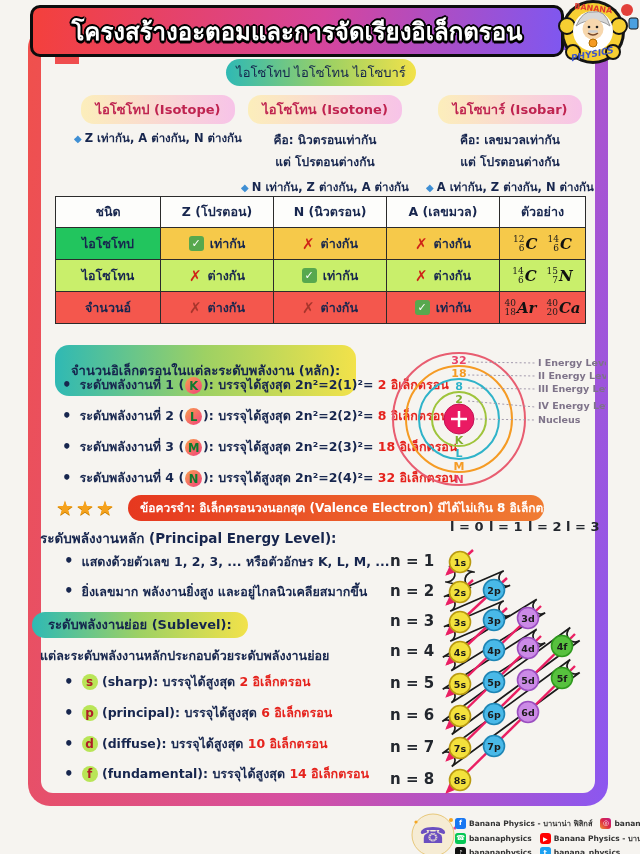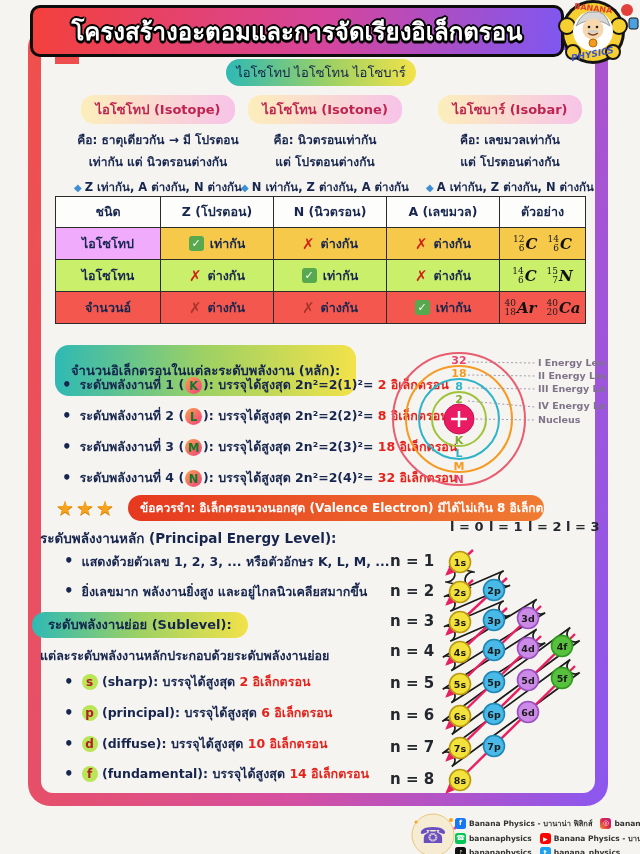--- a/index.html
+++ b/index.html
@@ -129,24 +129,21 @@
     <rect x="45" y="32.2" width="10" height="2.6" rx="1.3" fill="#cfcfcf"></rect>
     <circle cx="50" cy="45" r="4" fill="#f59b24" stroke="#b06c00" stroke-width="1"></circle>
     <circle cx="84" cy="12" r="6" fill="#e2403a"></circle>
     <rect x="86" y="20" width="9" height="11" rx="2" fill="#4aa0e0" stroke="#141414" stroke-width="1"></rect>
     <text x="50" y="13" font-size="8" font-weight="bold" text-anchor="middle" fill="#e03a2f" transform="rotate(7 50 13)">BANANA</text>
     <text x="50" y="59" font-size="9" font-weight="bold" font-style="italic" text-anchor="middle" fill="#3d55cc" transform="rotate(-11 50 59)">PHYSICS</text>
   </svg>
 
   <div class="iso-pill">ไอโซโทป ไอโซโทน  ไอโซบาร์</div>
   <div id="iso-cols">
-      <div class="iso-col" style="left: 36px; margin-left: 32px;"><span class="iso-title">ไอโซโทป (Isotope)</span><div class="iso-desc">
-          <div>คือ: ธาตุเดียวกัน → มี โปรตอน</div>
-          <div>เท่ากัน แต่ นิวตรอนต่างกัน</div>
-        </div><div class="iso-rule"><span class="dia">◆</span><span>Z เท่ากัน, A ต่างกัน, N ต่างกัน</span></div></div>
+      <div class="iso-col" style="left: 36px; margin-left: 32px;"><span class="iso-title">ไอโซโทป (Isotope)</span><div class="iso-rule"><span class="dia">◆</span><span>Z เท่ากัน, A ต่างกัน, N ต่างกัน</span></div></div>
       <div class="iso-col" style="left: 235px;"><span class="iso-title">ไอโซโทน (Isotone)</span><div class="iso-desc">
           <div>คือ: นิวตรอนเท่ากัน</div>
           <div>แต่ โปรตอนต่างกัน</div>
         </div><div class="iso-rule"><span class="dia">◆</span><span>N เท่ากัน, Z ต่างกัน, A ต่างกัน</span></div></div>
       <div class="iso-col" style="left: 420px;"><span class="iso-title">ไอโซบาร์ (Isobar)</span><div class="iso-desc">
           <div>คือ: เลขมวลเท่ากัน</div>
           <div>แต่ โปรตอนต่างกัน</div>
         </div><div class="iso-rule"><span class="dia">◆</span><span>A เท่ากัน, Z ต่างกัน, N ต่างกัน</span></div></div>
     </div>
 
@@ -162,21 +159,21 @@
         <tr>
           <th>ชนิด</th>
           <th>Z (โปรตอน)</th>
           <th>N (นิวตรอน)</th>
           <th>A (เลขมวล)</th>
           <th>ตัวอย่าง</th>
         </tr>
       </thead>
       <tbody>
         <tr>
-          <td style="background: #f0abfc;">ไอโซโทป</td>
+          <td style="background: #22c55e;">ไอโซโทป</td>
           <td style="background: rgb(246, 201, 74);">
             <span class="cellflex">
               <span class="check" style="background: rgb(87, 168, 78);">✓</span>
               <span>เท่ากัน</span>
             </span>
           </td>
           <td style="background: rgb(246, 201, 74);">
             <span class="cellflex">
               <span class="cross" style="color: rgb(207, 36, 24);">✗</span>
               <span>ต่างกัน</span>

